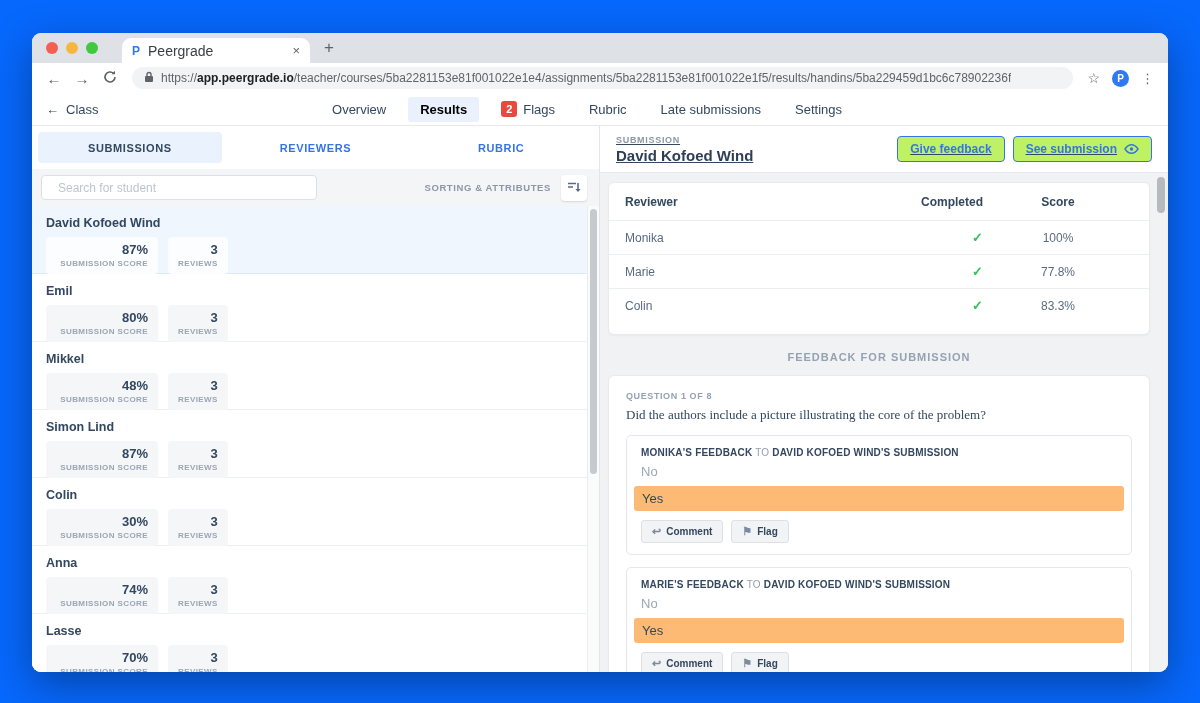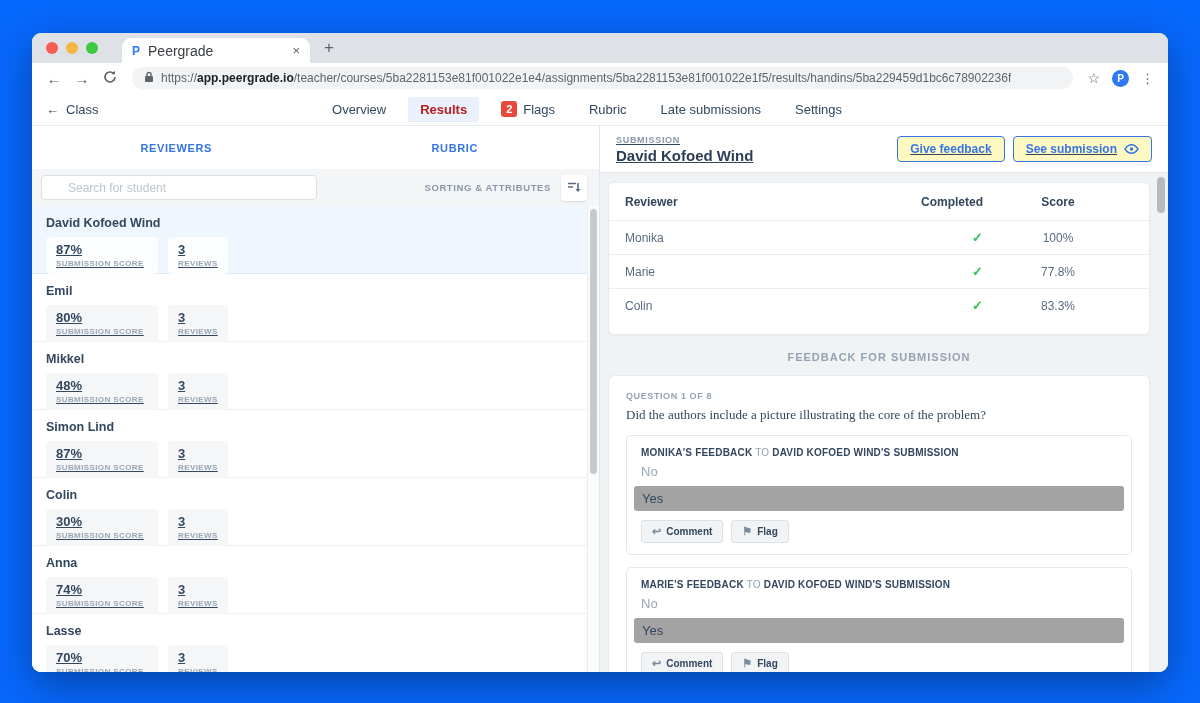--- a/index.html
+++ b/index.html
@@ -36,77 +36,77 @@
   .star { color:#5f6368; font-size:14px; margin:0 4px; }
   .avatar { width:17px; height:17px; border-radius:50%; background:#2f7af0; color:#fff; font-size:10px;
             font-weight:bold; display:flex; align-items:center; justify-content:center; margin:0 4px; }
   .menu-dots { color:#5f6368; font-size:13px; margin:0 4px; }
   
   .appnav { height:33px; border-bottom:1px solid #e5e8ec; display:flex; align-items:center;
             background:#fff; flex-shrink:0; padding:0 14px; }
   .class-back { display:flex; align-items:center; gap:7px; font-size:13px; color:#33475f; }
   .appnav-items { display:flex; align-items:center; gap:10px; margin-left:auto; margin-right:300px; }
   .nav-item { padding:5px 12px; font-size:13px; color:#33475f; border-radius:3px; display:flex; align-items:center; gap:6px; }
-  .nav-item.active { color:#b91c1c; background:#eaf1fc; font-weight:bold; }
+  .nav-item.active { color:#000000; background:#eaf1fc; font-weight:bold; }
   .flag-badge { background:#e8493d; color:#fff; font-size:11px; font-weight:bold; width:16px; height:16px;
                 border-radius:3px; display:flex; align-items:center; justify-content:center; }
   
   .main { flex:1; display:flex; min-height:0; }
   .left { width:568px; display:flex; flex-direction:column; background:#fff; position:relative;
           border-right:1px solid #e2e5e9; flex-shrink:0; }
   .left-tabs { height:43px; display:flex; align-items:center; padding:6px 6px; gap:2px; flex-shrink:0; }
   .ltab { flex:1; height:31px; display:flex; align-items:center; justify-content:center;
           font-size:11px; font-weight:bold; letter-spacing:.6px; color:#3575e3; border-radius:4px; }
   .ltab.active { color:#33475f; background:#eaf2fd; }
   .search-row { height:37px; background:#f4f5f6; display:flex; align-items:center; padding:0 9px; gap:10px; flex-shrink:0; }
-  .search-input { width:276px; height:25px; border:1px solid #dce0e5; border-radius:4px; padding:0 26px;
+  .search-input { width:276px; height:25px; border:1px solid #dce0e5; border-radius:4px; padding:0 16px;
                   font-size:12px; color:#33475f; background:#fff; font-family:"Liberation Sans", sans-serif; }
   .search-input::placeholder { color:#bcc5cf; }
   .sorting-label { margin-left:auto; font-size:9.5px; font-weight:bold; color:#8a97a8; letter-spacing:.6px; }
   .sort-btn { width:26px; height:26px; background:#fff; border-radius:4px; display:flex; align-items:center;
               justify-content:center; box-shadow:0 1px 2px rgba(0,0,0,.12); margin-right:3px; }
   .student-list { flex:1; overflow:hidden; }
   .student { height:68px; padding:10px 14px 0; border-bottom:1px solid #edf0f2; background:#fff; }
   .student.selected { background:#f0f6fe; border-bottom-color:#dde9f6; }
   .student-name { font-size:12.5px; font-weight:bold; color:#33475f; }
   .chips { display:flex; gap:10px; margin-top:7px; }
-  .chip { background:#f5f6f8; border-radius:4px; padding:5px 10px 6px; text-align:left;text-decoration:underline; }
+  .chip { background:#f5f6f8; border-radius:4px; padding:5px 10px 6px; text-align:right; }
   .student.selected .chip { background:#fbfdff; }
   .chip.score { min-width:112px; } .chip.reviews { min-width:52px; }
   .chip-value { font-size:13px; font-weight:bold; color:#33475f; }
   .chip-label { font-size:8px; font-weight:bold; color:#9aa6b5; letter-spacing:.4px; margin-top:2px; }
   .left-scroll { position:absolute; right:0; top:80px; bottom:0; width:12px; background:#fafbfb; border-left:1px solid #ececee; }
   .left-scroll .thumb { position:absolute; left:2px; top:3px; width:7px; height:265px; background:#c6cacf; border-radius:4px; }
   
   .right { flex:1; display:flex; flex-direction:column; min-width:0; position:relative; }
   .right-header { height:47px; background:#fff; display:flex; align-items:center; padding:0 16px;
                   border-bottom:1px solid #e5e8ec; flex-shrink:0;text-decoration:underline; }
   .sub-kicker { font-size:9px; font-weight:bold; color:#8a97a8; letter-spacing:.7px; }
   .sub-name { font-size:15px; font-weight:bold; color:#2d3e55; margin-top:2px; }
   .hdr-buttons { margin-left:auto; display:flex; gap:8px; }
   .btn-outline { border:1.5px solid #3575e3; color:#3575e3; font-weight:bold; font-size:12px;
-                 padding:5px 12px; border-radius:4px; background:#fef9c3; display:flex; gap:7px; align-items:center; }
+                 padding:5px 12px; border-radius:4px; background:#bef264; display:flex; gap:7px; align-items:center; }
   .right-content { flex:1; background:#f1f2f4; padding:9px 18px 0 8px; overflow:hidden; position:relative; }
   .card { background:#fff; border-radius:6px; border:1px solid #e7eaee; box-shadow:0 1px 2px rgba(0,0,0,.04); }
   .rt-header { display:flex; padding:12px 16px 11px; font-size:12px; font-weight:bold; color:#33475f; border-bottom:1px solid #eceff2; }
   .rt-row { display:flex; padding:9px 16px; font-size:12px; color:#5a6b80; border-bottom:1px solid #eceff2; align-items:center; }
   .rt-row:last-child { border-bottom:none; }
   .reviewer-table { padding-bottom:12px; }
   .col-rev { flex:1; } .col-comp { width:110px; text-align:right; } .col-score { width:150px; text-align:center; }
   .check { color:#35c05e; font-weight:bold; font-size:13px; }
   .divider-label { text-align:center; font-size:11px; font-weight:bold; letter-spacing:1px; color:#94a2b3; margin:16px 0 12px; }
   .question-card { padding:15px 17px 16px; }
   .q-kicker { font-size:9px; font-weight:bold; color:#94a2b3; letter-spacing:.6px; }
   .q-text { font-size:13px; color:#33475f; margin-top:6px;font-family:Liberation Serif, serif; }
   .fb-box { border:1px solid #e4e8ec; border-radius:5px; margin-top:12px; padding:11px 0 9px; }
   .fb-header { font-size:10px; letter-spacing:.2px; padding:0 14px; }
   .fb-strong { color:#33475f; font-weight:bold; }
   .fb-to { color:#93a0b0; }
   .fb-no { color:#9aa7b8; font-size:13px; padding:6px 14px 7px; }
-  .fb-yes { background:#a3a3a3; color:#33475f; font-size:13px; padding:5px 8px; margin:0 7px; border-radius:3px; }
+  .fb-yes { background:#fdba74; color:#33475f; font-size:13px; padding:5px 8px; margin:0 7px; border-radius:3px; }
   .fb-actions { display:flex; gap:8px; padding:9px 14px 2px; }
   .fb-btn { display:flex; align-items:center; gap:5px; background:#f1f3f5; border:1px solid #dde1e6;
             border-radius:3px; padding:4px 10px; font-size:10px; font-weight:bold; color:#33475f; }
   .fb-btn .ic { color:#7a8aa0; font-size:11px; }
   .right-scroll-thumb { position:absolute; right:3px; top:4px; width:8px; height:36px; background:#b6babf; border-radius:4px; }
 </style>
 </head>
 <body>
 
 <div class="window">
@@ -163,20 +163,21 @@
       <span class="nav-item">Rubric</span>
       <span class="nav-item">Late submissions</span>
       <span class="nav-item">Settings</span>
     </div>
   </div>
 
   <div class="main">
 
     <div class="left">
       <div class="left-tabs">
+        <span class="ltab active">SUBMISSIONS</span>
         <span class="ltab">REVIEWERS</span>
         <span class="ltab">RUBRIC</span>
       </div>
       <div class="search-row">
         <input class="search-input" placeholder="Search for student" style="">
         <span class="sorting-label">SORTING &amp; ATTRIBUTES</span>
         <span class="sort-btn">
           <svg width="14" height="13" viewBox="0 0 14 13">
               <path d="M1 2.5h8M1 6h5" stroke="#5b6b7f" stroke-width="1.6"></path>
               <path d="M11 2v8" stroke="#5b6b7f" stroke-width="1.6"></path>

